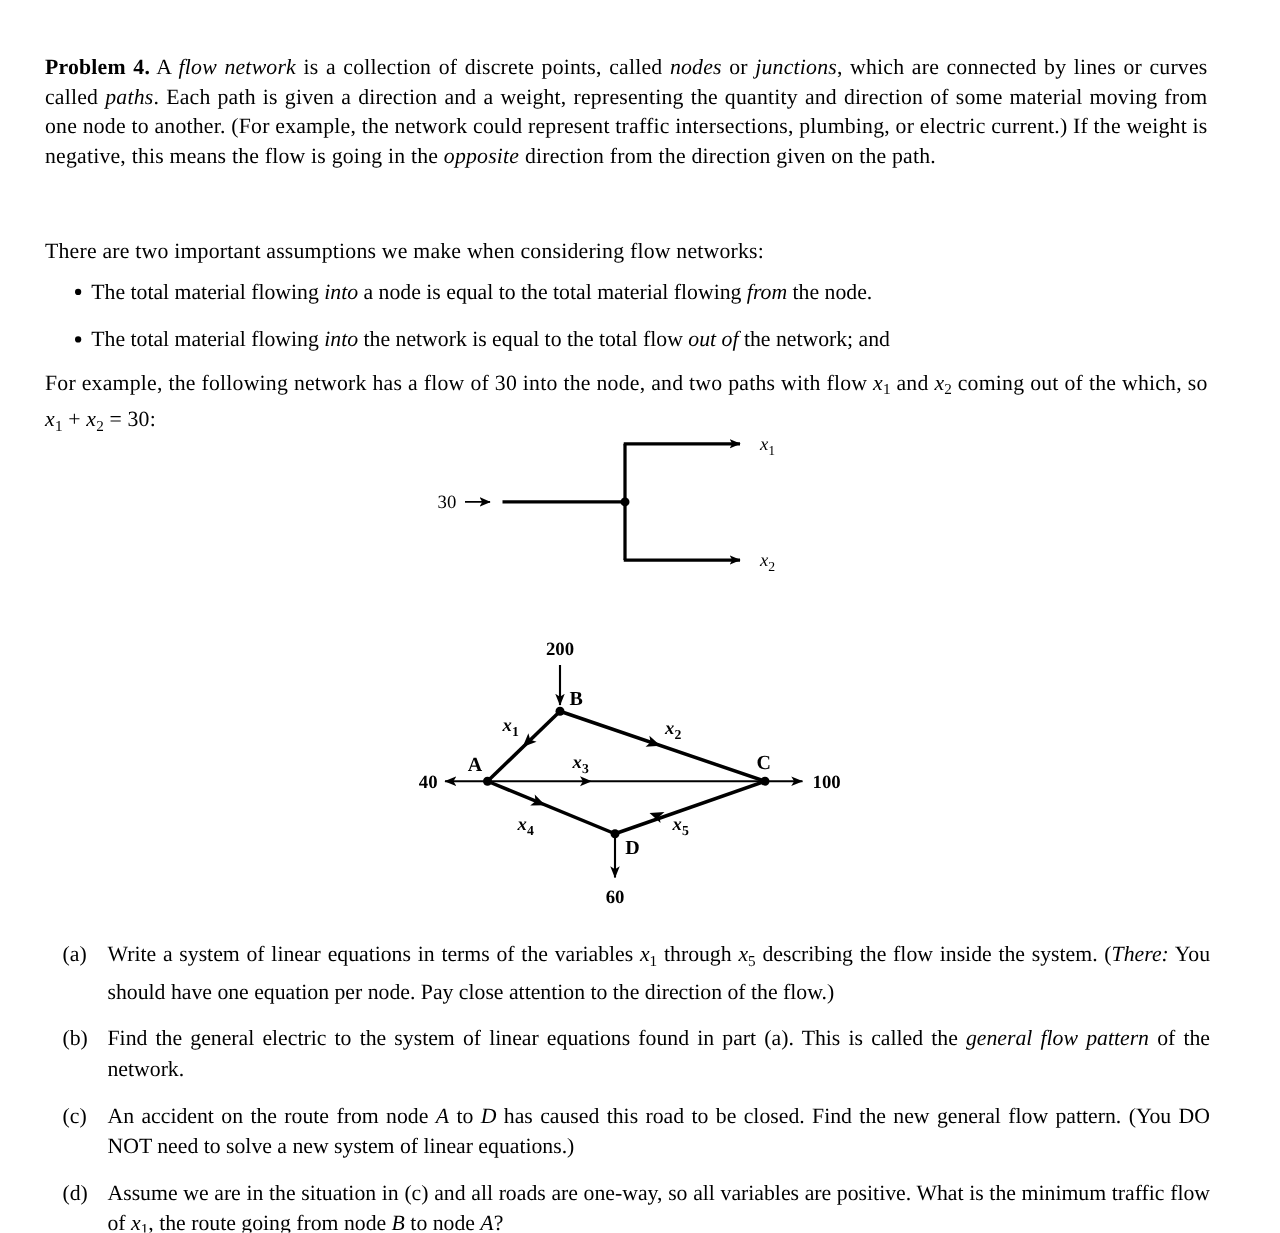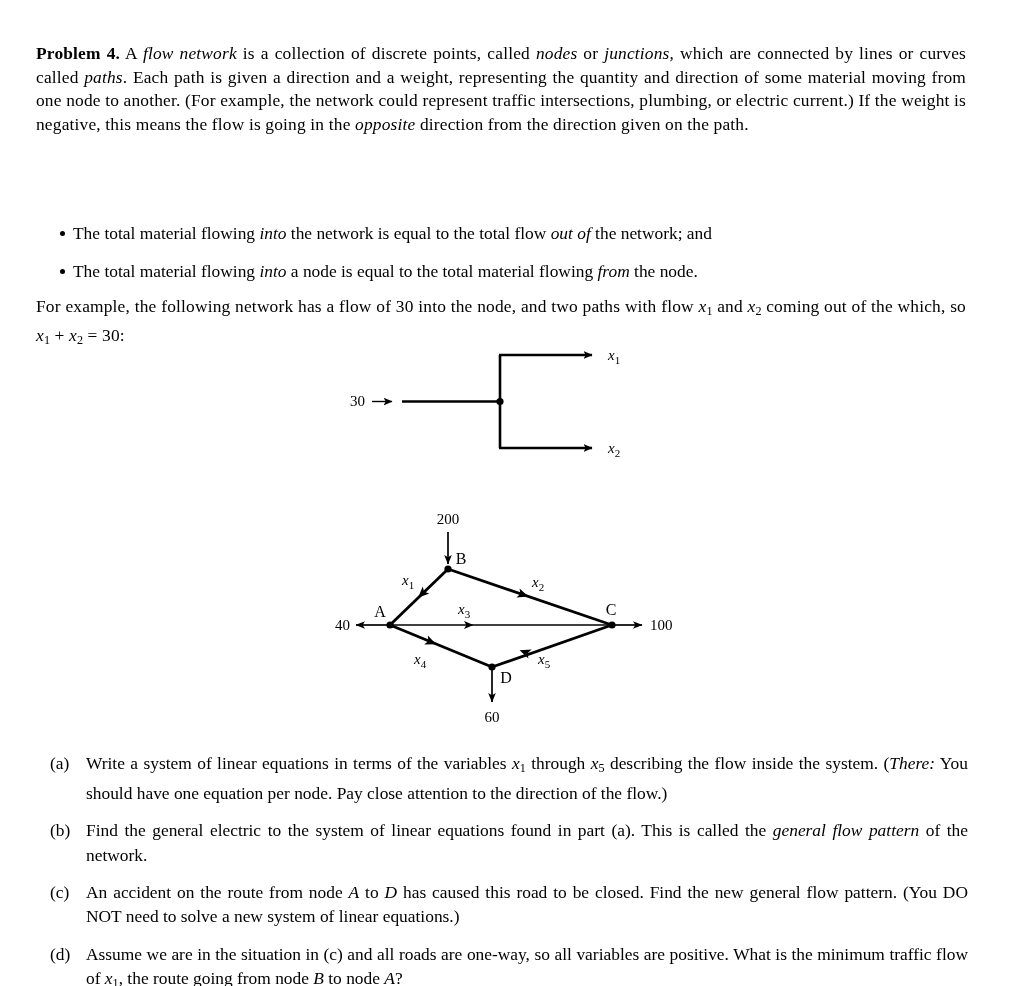--- a/index.html
+++ b/index.html
@@ -101,21 +101,21 @@
     font-size: 0.70em;
     vertical-align: -0.28em;
     letter-spacing: 0;
   }
   .mr { font-style: normal; }
 
   .fig {
     position: absolute;
   }
   .fig-fork { left: 340px; top: 310px; }
-  .fig-net  { left: 330px; top: 470px; }
+  .fig-net  { left: 330px; top: 470px; font-weight: bold; }
 
   svg { display: block; overflow: visible; }
   .fig-label {
     font-family: "Liberation Serif", "DejaVu Serif", serif;
     font-size: 15px;
     fill: #000;
   }
   .fig-label-var {
     font-family: "Liberation Serif", "DejaVu Serif", serif;
     font-style: italic;
@@ -132,29 +132,30 @@
 </head>
 <body>
 
 <div class="page">
 
   <div class="body-text para-intro">
     <b>Problem 4.</b>
     <span>A </span><i>flow network</i><span> is a collection of discrete points, called </span><i>nodes</i><span> or </span><i>junctions</i><span>, which are connected by lines or curves called </span><i>paths</i><span>. Each path is given a direction and a weight, representing the quantity and direction of some material moving from one node to another. (For example, the network could represent traffic intersections, plumbing, or electric current.) If the weight is negative, this means the flow is going in the </span><i>opposite</i><span> direction from the direction given on the path.</span>
   </div>
 
+  <div class="body-text para-assump">There are two important assumptions we make when considering flow networks:</div>
 
   <ul class="bullets">
+    <li>
+      <span class="dot"></span>
+      <span>The total material flowing </span><i>into</i><span> a node is equal to the total material flowing </span><i>from</i><span> the node.</span>
+    </li>
     <li>
       <span class="dot"></span>
       <span>The total material flowing </span><i>into</i><span> the network is equal to the total flow </span><i>out of</i><span> the network; and</span>
-    </li>
-    <li>
-      <span class="dot"></span>
-      <span>The total material flowing </span><i>into</i><span> a node is equal to the total material flowing </span><i>from</i><span> the node.</span>
     </li>
   </ul>
 
   <div class="body-text para-example">
     <span>For example, the following network has a flow of 30 into the node, and two paths with flow </span><span class="m"><span>x</span><sub>1</sub></span><span> and </span><span class="m"><span>x</span><sub>2</sub></span><span> coming out of the which, so </span><span class="m"><span>x</span><sub>1</sub><span class="mr"> + </span><span>x</span><sub>2</sub><span class="mr"> = 30:</span></span>
   </div>
 
   <div class="fig fig-fork">
     <svg width="300" height="110" viewBox="0 0 300 110">
       <defs>

